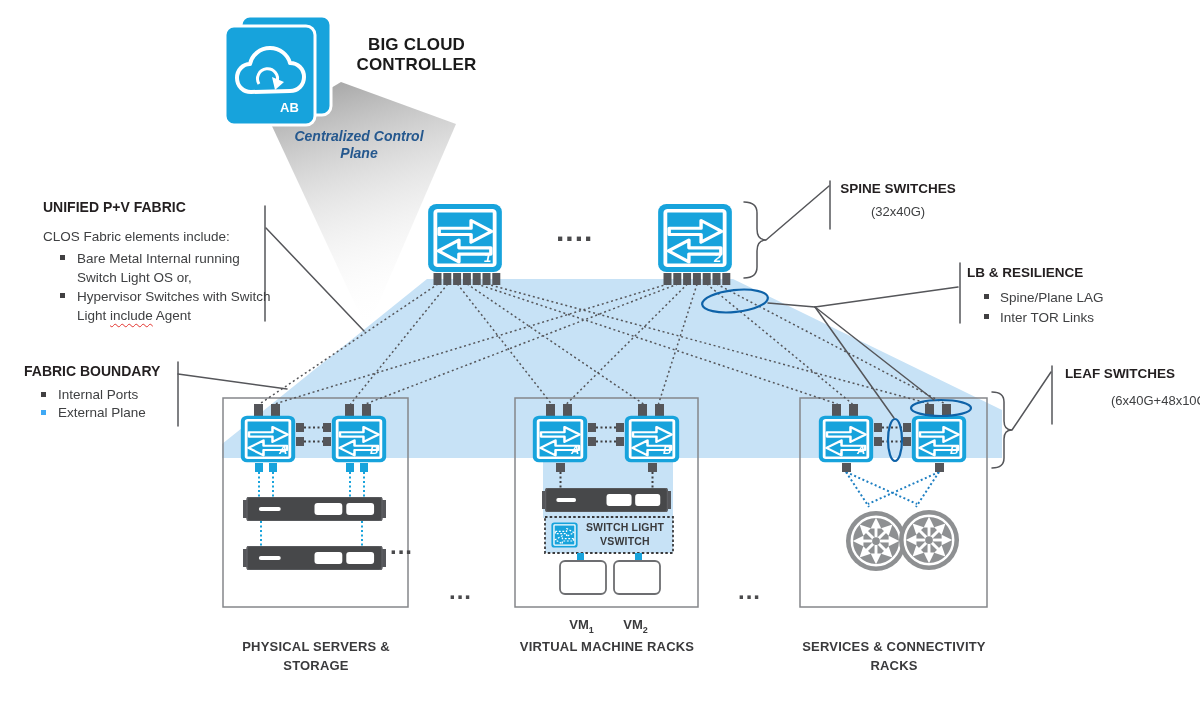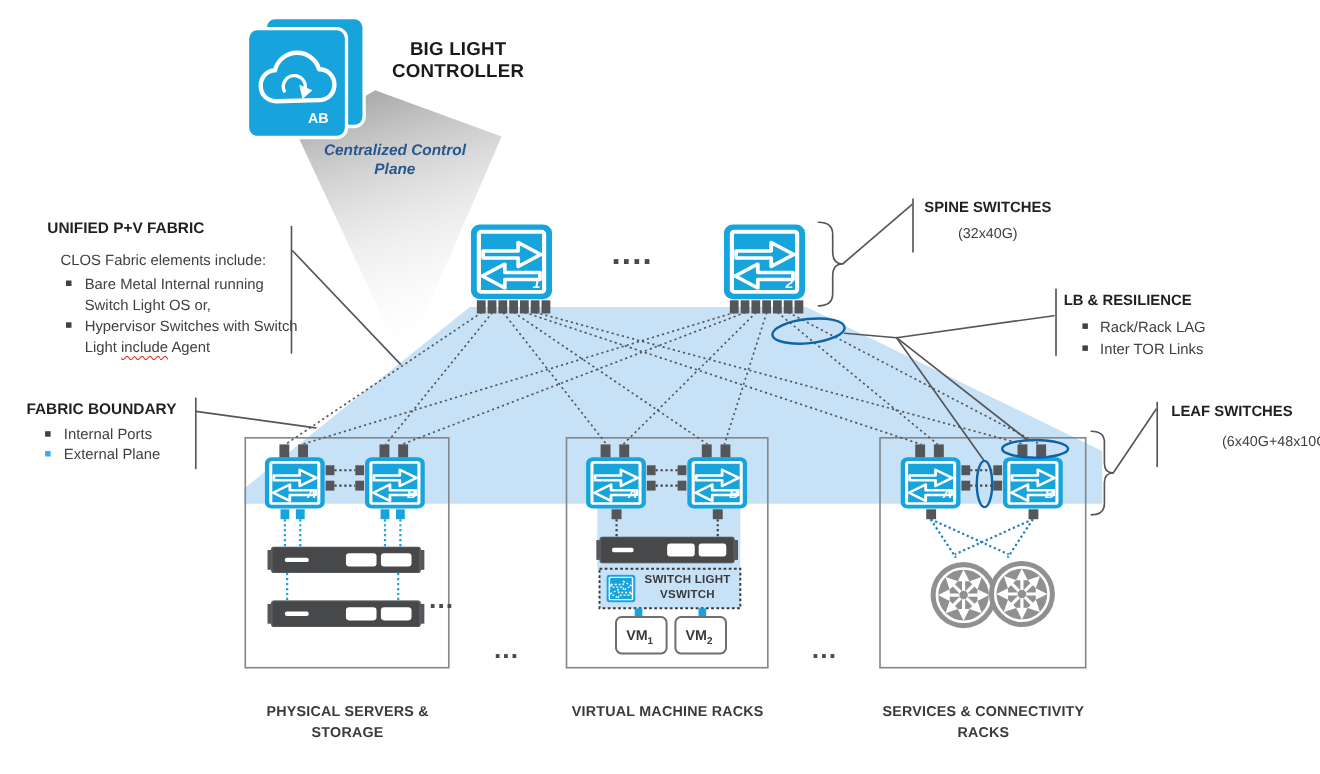--- a/index.html
+++ b/index.html
@@ -16,21 +16,21 @@
   .t13{font-size:13px;line-height:19px;}
   .rackLbl{font-size:13px;line-height:19px;font-weight:bold;color:#3A3A3C;text-align:center;letter-spacing:.2px;}
   .sq{position:absolute;width:5px;height:5px;background:#414042;}
   .sqBlue{background:#3FA9F5;}
   .wavy{text-decoration:underline wavy #E3342F 1px;text-underline-offset:3px;}
   .white{color:#fff;}
   .swLetter{font-size:11.5px;font-weight:bold;font-style:italic;color:#fff;}
   .spNum{font-size:13px;font-weight:bold;font-style:italic;color:#fff;}
   .dots{font-weight:bold;color:#4A4A4C;letter-spacing:1px;}
   .vmBox{position:absolute;width:43px;height:33px;line-height:33px;text-align:center;
-         font-size:13px;font-weight:bold;color:#3A3A3C;}
+         font-size:13px;font-weight:bold;color:#3A3A3C;margin-top:47px;}
   .vmBox sub{font-size:9px;}
   .ctlPlane{color:#25588E;font-size:14px;line-height:17px;}
   .vswLbl{font-size:10.5px;line-height:13.5px;font-weight:bold;color:#3A3A3C;text-align:center;letter-spacing:.2px;}
 </style>
 </head>
 <body>
 
 <div id="stage">
 
 <svg width="1200" height="704" viewBox="0 0 1200 704">
@@ -255,45 +255,45 @@
     <rect x="241" y="16" width="90" height="99" rx="9" fill="#17A3DC" stroke="#fff" stroke-width="3"></rect>
     <rect x="225" y="26" width="90" height="99" rx="9" fill="#17A3DC" stroke="#fff" stroke-width="3"></rect>
     <g transform="translate(237,48)">
       <path d="M14,44 C6,44 0,38 0,30 C0,22 6,16 13,16 C15,7 23,0 33,0 C43,0 51,7 53,15 C61,15 67,21 67,29 C67,37 61,43 53,43 Z" fill="none" stroke="#fff" stroke-width="4" stroke-linejoin="round"></path>
       <path d="M22,36 A10,10 0 1 1 40,34" fill="none" stroke="#fff" stroke-width="3"></path>
       <polygon points="47,34 35,29 38,42" fill="#fff"></polygon>
     </g>
   </g>
 </svg>
 
-<div class="lbl b t17 ctr" style="left:344px;top:35px;width:145px;color:#1A1A1A;">BIG LIGHT CONTROLLER</div>
+<div class="lbl b t17 ctr" style="left:344px;top:35px;width:145px;color:#1A1A1A;">BIG CLOUD CONTROLLER</div>
 
 <div class="lbl b i ctr ctlPlane" style="left:285px;top:128px;width:148px;">Centralized Control Plane</div>
 
 <div class="lbl b white" style="left:280px;top:100px;font-size:13px;">AB</div>
 
 <div class="lbl b t14" style="left:43px;top:199px;">UNIFIED P+V FABRIC</div>
-<div class="lbl t135" style="left:43px;top:227px;margin-left:12px;">CLOS Fabric elements include:</div>
+<div class="lbl t135" style="left:43px;top:227px;">CLOS Fabric elements include:</div>
 <div class="sq" style="left:60px;top:255px;"></div>
 <div class="lbl t135" style="left:77px;top:249px;width:195px;">Bare Metal Internal running Switch Light OS or,</div>
 <div class="sq" style="left:60px;top:293px;"></div>
 <div class="lbl t135" style="left:77px;top:287px;width:195px;"><span>Hypervisor Switches with Switch Light </span><span class="wavy">include</span><span> Agent</span></div>
 
 <div class="lbl b t14" style="left:24px;top:363px;">FABRIC BOUNDARY</div>
 <div class="sq" style="left:41px;top:392px;"></div>
 <div class="lbl t135" style="left:58px;top:385px;">Internal Ports</div>
 <div class="sq sqBlue" style="left:41px;top:410px;"></div>
 <div class="lbl t135" style="left:58px;top:403px;">External Plane</div>
 
 <div class="lbl b ctr" style="left:836px;top:181px;width:124px;font-size:13.5px;">SPINE SWITCHES</div>
 <div class="lbl ctr t13" style="left:836px;top:202px;width:124px;color:#3F4042;text-align:center;">(32x40G)</div>
 
 <div class="lbl b" style="left:967px;top:265px;font-size:13.5px;">LB &amp; RESILIENCE</div>
 <div class="sq" style="left:984px;top:294px;"></div>
-<div class="lbl t135" style="left:1000px;top:288px;">Rack/Rack LAG</div>
+<div class="lbl t135" style="left:1000px;top:288px;">Spine/Plane LAG</div>
 <div class="sq" style="left:984px;top:314px;"></div>
 <div class="lbl t135" style="left:1000px;top:308px;">Inter TOR Links</div>
 
 <div class="lbl b ctr" style="left:1053px;top:366px;width:134px;font-size:13.5px;">LEAF SWITCHES</div>
 <div class="lbl ctr t13" style="left:1094px;top:391px;width:134px;color:#3F4042;">(6x40G+48x10G)</div>
 
 <div class="lbl spNum" style="left:484px;top:250px;">1</div>
 <div class="lbl spNum" style="left:714px;top:250px;">2</div>
 
 <div class="lbl swLetter" style="left:279px;top:444px;">A</div>

